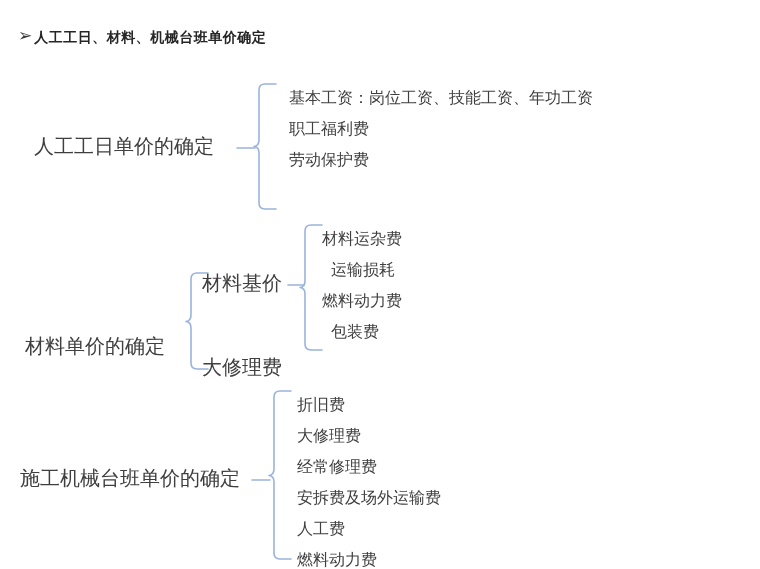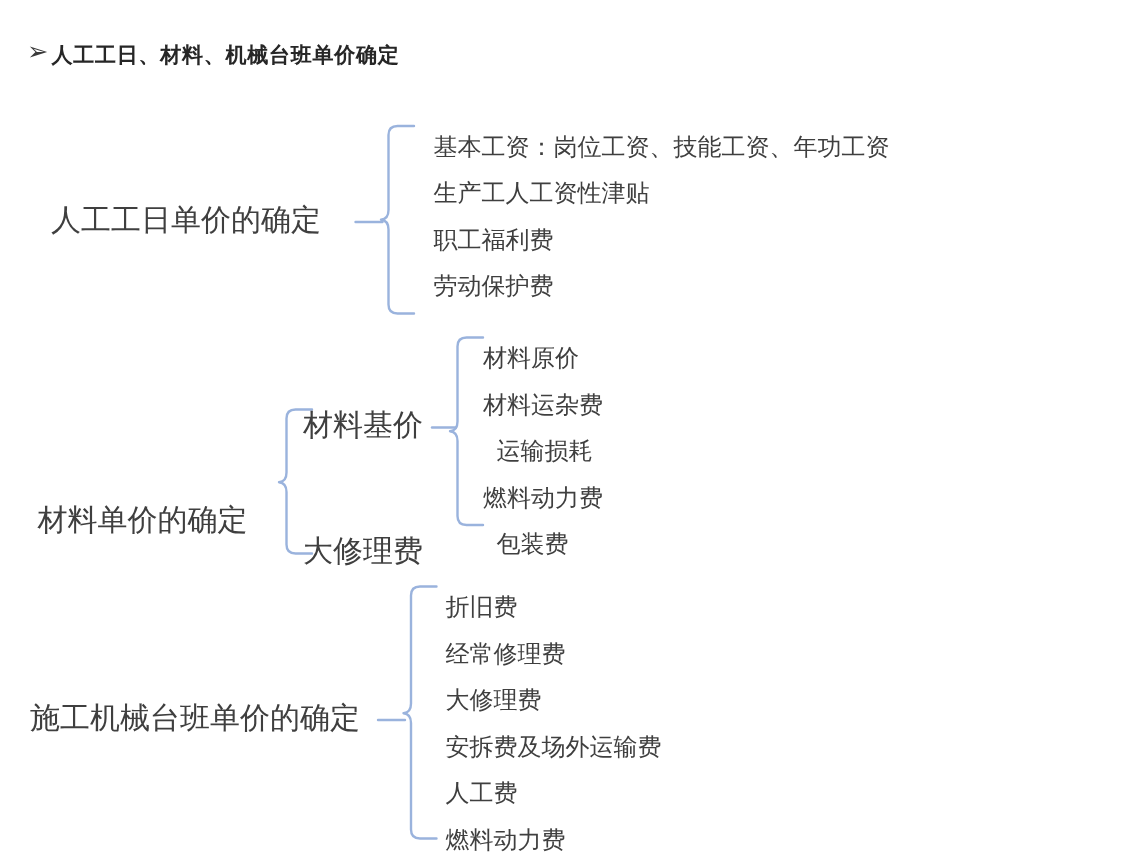--- a/index.html
+++ b/index.html
@@ -100,21 +100,20 @@
   </div>
 
   <div class="bracket" style="left:258px; top:83px;">
     <svg width="22" height="127" viewBox="0 0 22 127">
       <path d="M 18 1 L 7 1 Q 1 1 1 7 L 1 57 Q 1 63 -4 63.5 Q 1 64 1 70 L 1 120 Q 1 126 7 126 L 18 126"></path>
     </svg>
   </div>
 
   <div class="leaf-list" style="left:289px; top:82px;">
     <div class="leaf">基本工资：岗位工资、技能工资、年功工资</div>
-    <div class="leaf">生产工人工资性津贴</div>
     <div class="leaf">职工福利费</div>
     <div class="leaf">劳动保护费</div>
   </div>
 
   <div class="node-label" style="left:25px; top:336px;">材料单价的确定</div>
 
   <div class="bracket" style="left:190px; top:272px;">
     <svg width="22" height="98" viewBox="0 0 22 98">
       <path d="M 18 1 L 7 1 Q 1 1 1 7 L 1 43 Q 1 49 -4 49.5 Q 1 50 1 56 L 1 91 Q 1 97 7 97 L 18 97"></path>
     </svg>
@@ -130,21 +129,20 @@
       </svg>
   </div>
 
   <div class="bracket" style="left:304px; top:224px;">
     <svg width="22" height="127" viewBox="0 0 22 127">
       <path d="M 18 1 L 7 1 Q 1 1 1 7 L 1 57 Q 1 63 -4 63.5 Q 1 64 1 70 L 1 120 Q 1 126 7 126 L 18 126"></path>
     </svg>
   </div>
 
   <div class="leaf-list" style="left:322px; top:223px;">
-    <div class="leaf">材料原价</div>
     <div class="leaf">材料运杂费</div>
     <div class="leaf indent-1">运输损耗</div>
     <div class="leaf">燃料动力费</div>
     <div class="leaf indent-1">包装费</div>
   </div>
 
   <div class="node-label" style="left:20px; top:468px;">施工机械台班单价的确定</div>
 
   <div class="bracket connector" style="left:252px; top:478px;">
     <svg width="20" height="4" viewBox="0 0 20 4">
@@ -153,21 +151,21 @@
   </div>
 
   <div class="bracket" style="left:273px; top:390px;">
     <svg width="22" height="170" viewBox="0 0 22 170">
       <path d="M 18 1 L 7 1 Q 1 1 1 7 L 1 79 Q 1 85 -4 85.5 Q 1 86 1 92 L 1 163 Q 1 169 7 169 L 18 169"></path>
     </svg>
   </div>
 
   <div class="leaf-list" style="left:297px; top:389px;">
     <div class="leaf">折旧费</div>
+    <div class="leaf">大修理费</div>
     <div class="leaf">经常修理费</div>
-    <div class="leaf">大修理费</div>
     <div class="leaf">安拆费及场外运输费</div>
     <div class="leaf">人工费</div>
     <div class="leaf">燃料动力费</div>
 
   </div>
 
 </div>
 
 </body></html>

